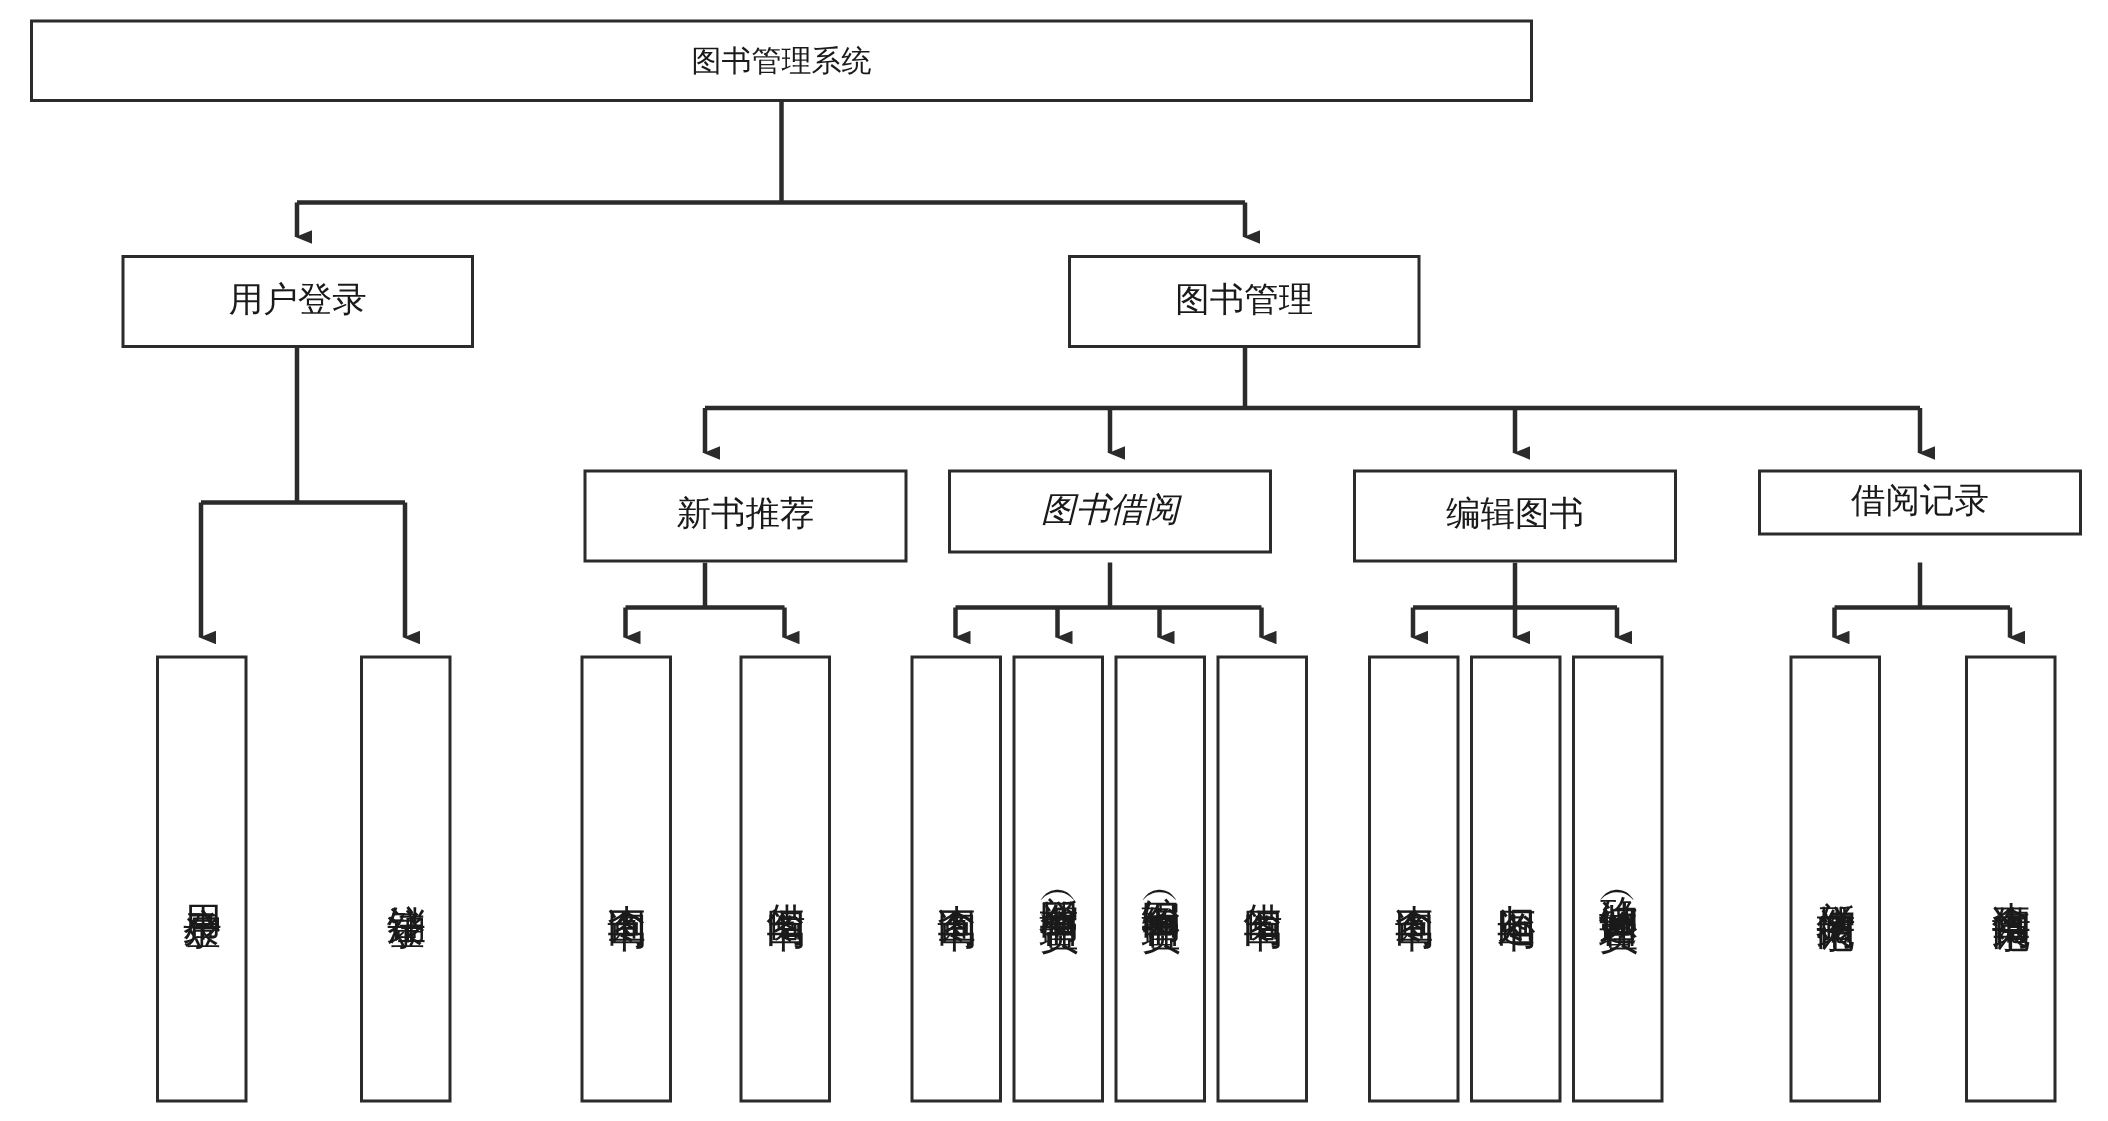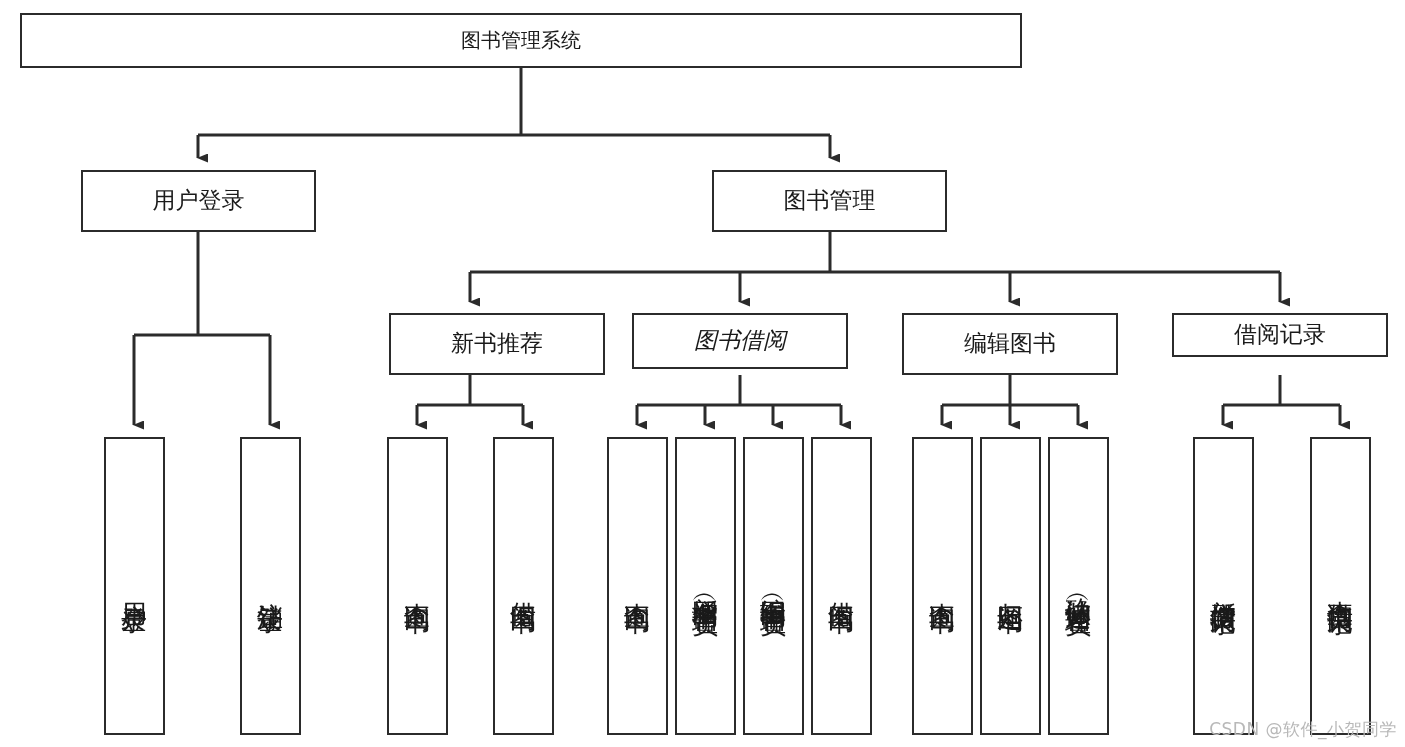--- a/index.html
+++ b/index.html
@@ -187,14 +187,13 @@
     <span class="node-label">确认归还（管理员）</span>
   </div>
 
   <div class="node vert" style="left:1193px; top:437px; width:61px; height:298px;">
     <span class="node-label">新增借阅记录</span>
   </div>
   <div class="node vert" style="left:1310px; top:437px; width:61px; height:298px;">
     <span class="node-label">查询借阅记录</span>
   </div>
 
-  <div class="watermark">CSDN @软件_小贺同学</div>
 </div>
 
 </body></html>

